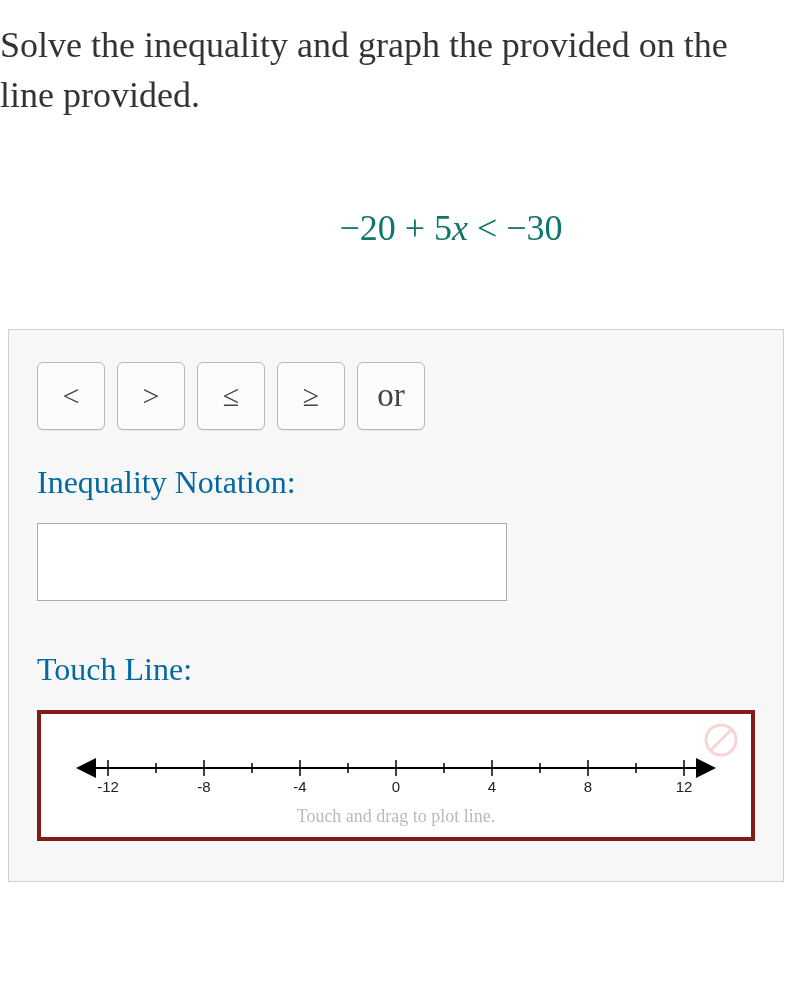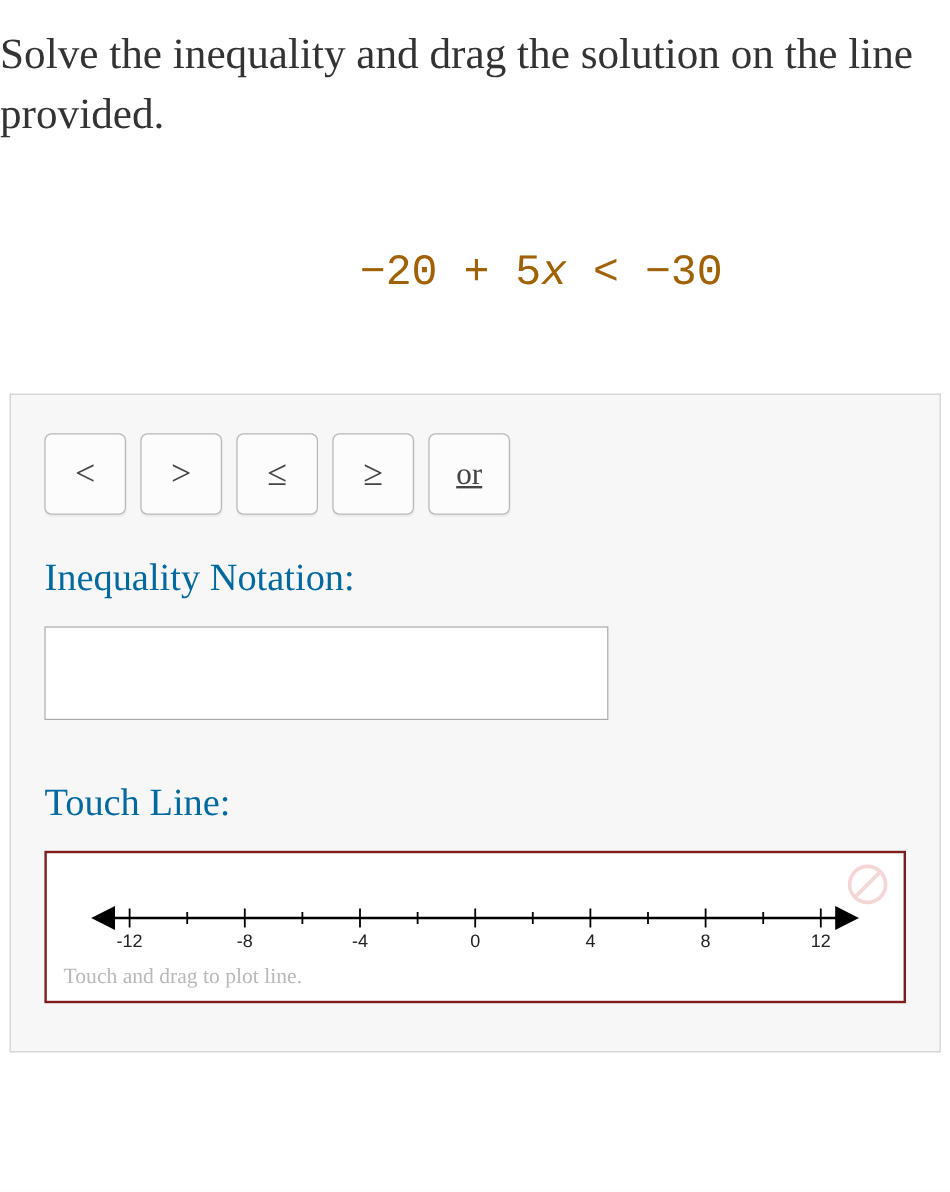--- a/index.html
+++ b/index.html
@@ -16,23 +16,23 @@
     line-height: 1.4;
     color: #333;
     padding: 0 4px 0 0;
     font-weight: 400;
   }
   .equation-area {
     text-align: center;
     padding: 86px 0 80px 0;
   }
   .equation {
-    font-family: Liberation Mono, monospace;
+    font-family: Liberation Serif, serif;
     font-size: 36px;
-    color: #a16207;
+    color: #0f766e;
     display: inline-block;
     padding-left: 110px;
   }
   .equation .var { font-style: italic; }
   .answer-box {
     margin: 0 8px;
     border: 1px solid #d0d0d0;
     background: #f7f7f7;
     padding: 32px 28px 40px 28px;
   }
@@ -49,69 +49,69 @@
     border-radius: 6px;
     display: flex;
     align-items: center;
     justify-content: center;
     font-size: 30px;
     font-family: Georgia, serif;
     color: #444;
     cursor: pointer;
     box-shadow: 0 1px 1px rgba(0,0,0,0.05);
   }
-  .sym-button.or-btn { font-size: 26px; text-decoration: underline; }
+  .sym-button.or-btn { font-size: 33px; }
   .section-label {
     font-size: 32px;
     color: #0369a1;
     margin-bottom: 22px;
   }
   .answer-input {
     width: 470px;
     height: 78px;
     border: 1px solid #aaa;
     background: #ffffff;
     font-size: 24px;
     padding: 0 12px;
     font-family: Georgia, serif;
   }
   .number-line-section { margin-top: 50px; }
   .numline-box {
-    border: 2px solid #7f1d1d;
+    border: 4px solid #7f1d1d;
     background: #ffffff;
     padding: 16px 14px 10px 14px;
     position: relative;
   }
   .clear-icon {
     position: absolute;
     top: 8px;
     right: 12px;
     width: 36px;
     height: 36px;
     border-radius: 50%;
     display: flex;
     align-items: center;
     justify-content: center;
     opacity: 0.28;
   }
   .clear-icon svg { width: 36px; height: 36px; }
   .numline-svg { width: 100%; height: 70px; display: block; }
   .numline-hint {
-    text-align: left;
+    text-align: center;
     font-family: Georgia, serif;
     font-size: 18px;
     color: #b9b9b9;
     margin-top: 6px;
   }
 </style>
 </head>
 <body>
 
 <div class="container">
-  <div class="question-text">Solve the inequality and drag the solution on the line provided.</div>
+  <div class="question-text">Solve the inequality and graph the provided on the line provided.</div>
 
   <div class="equation-area">
     <span class="equation">−20 + 5<span class="var">x</span> &lt; −30</span>
   </div>
 
   <div class="answer-box">
     <div class="button-row">
       <div class="sym-button">&lt;</div>
       <div class="sym-button">&gt;</div>
       <div class="sym-button">≤</div>

